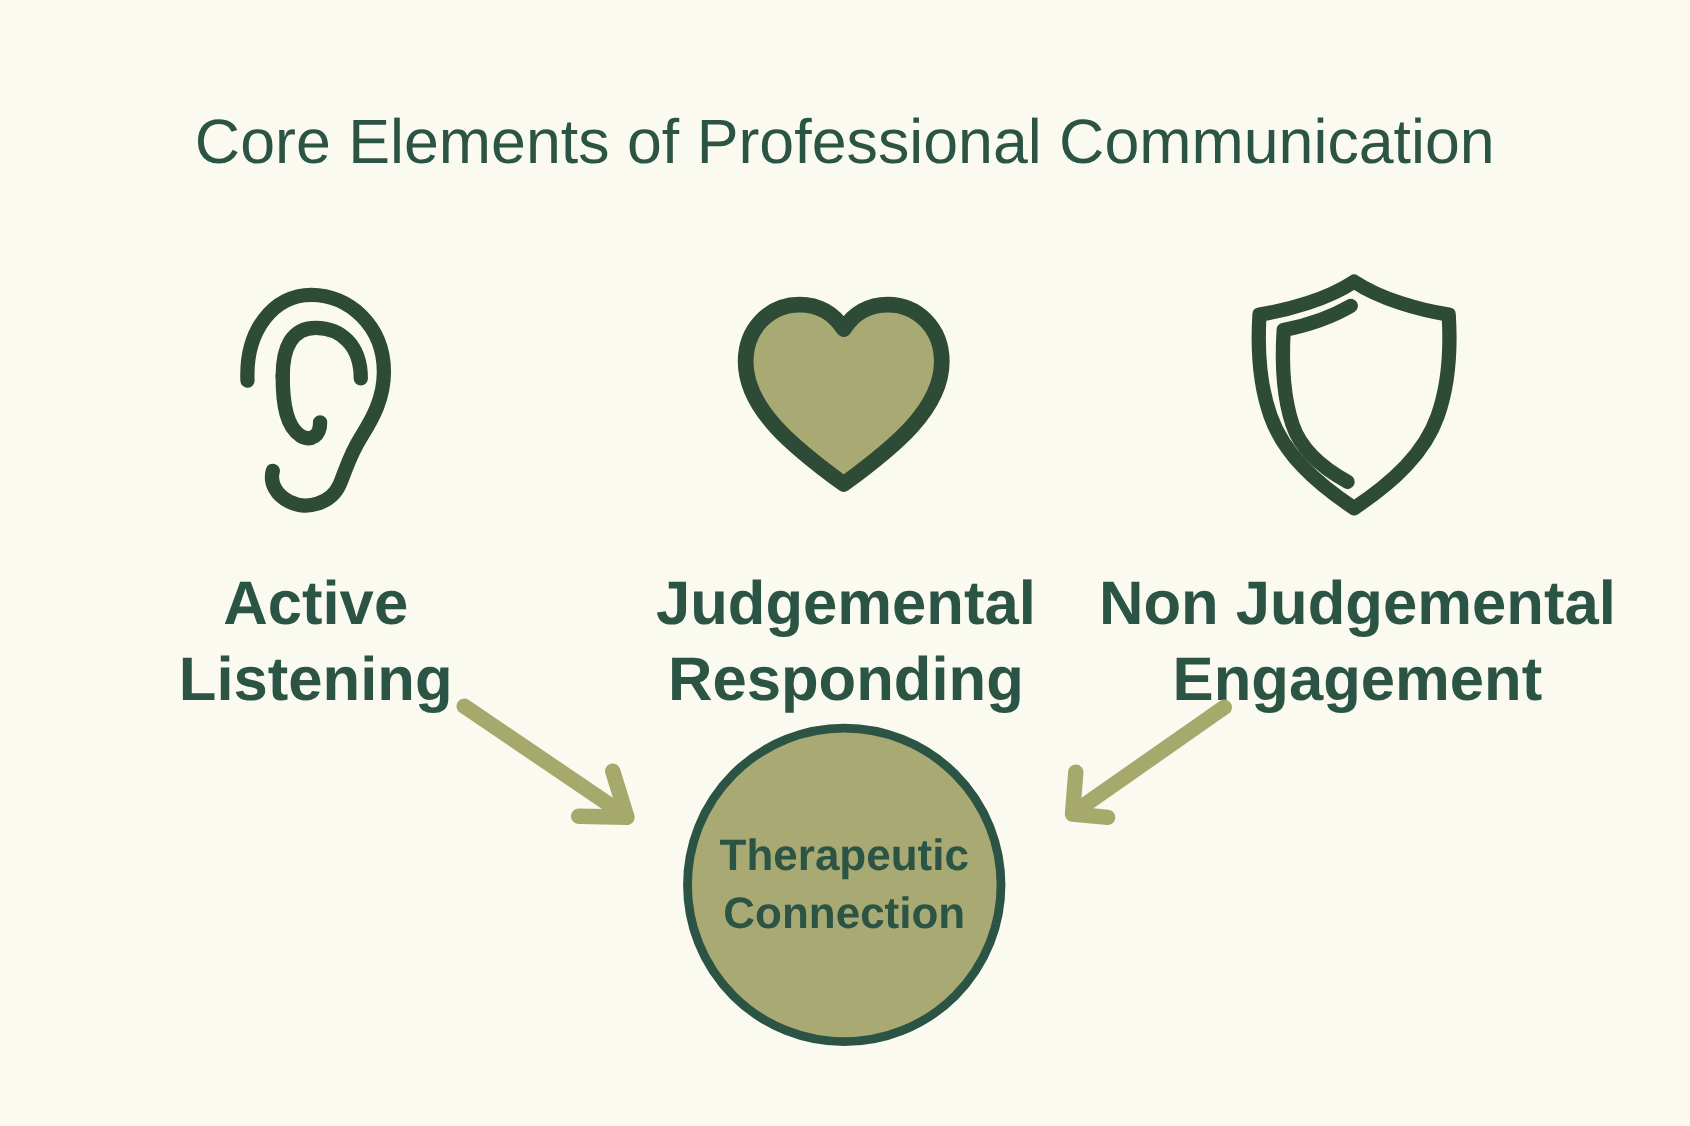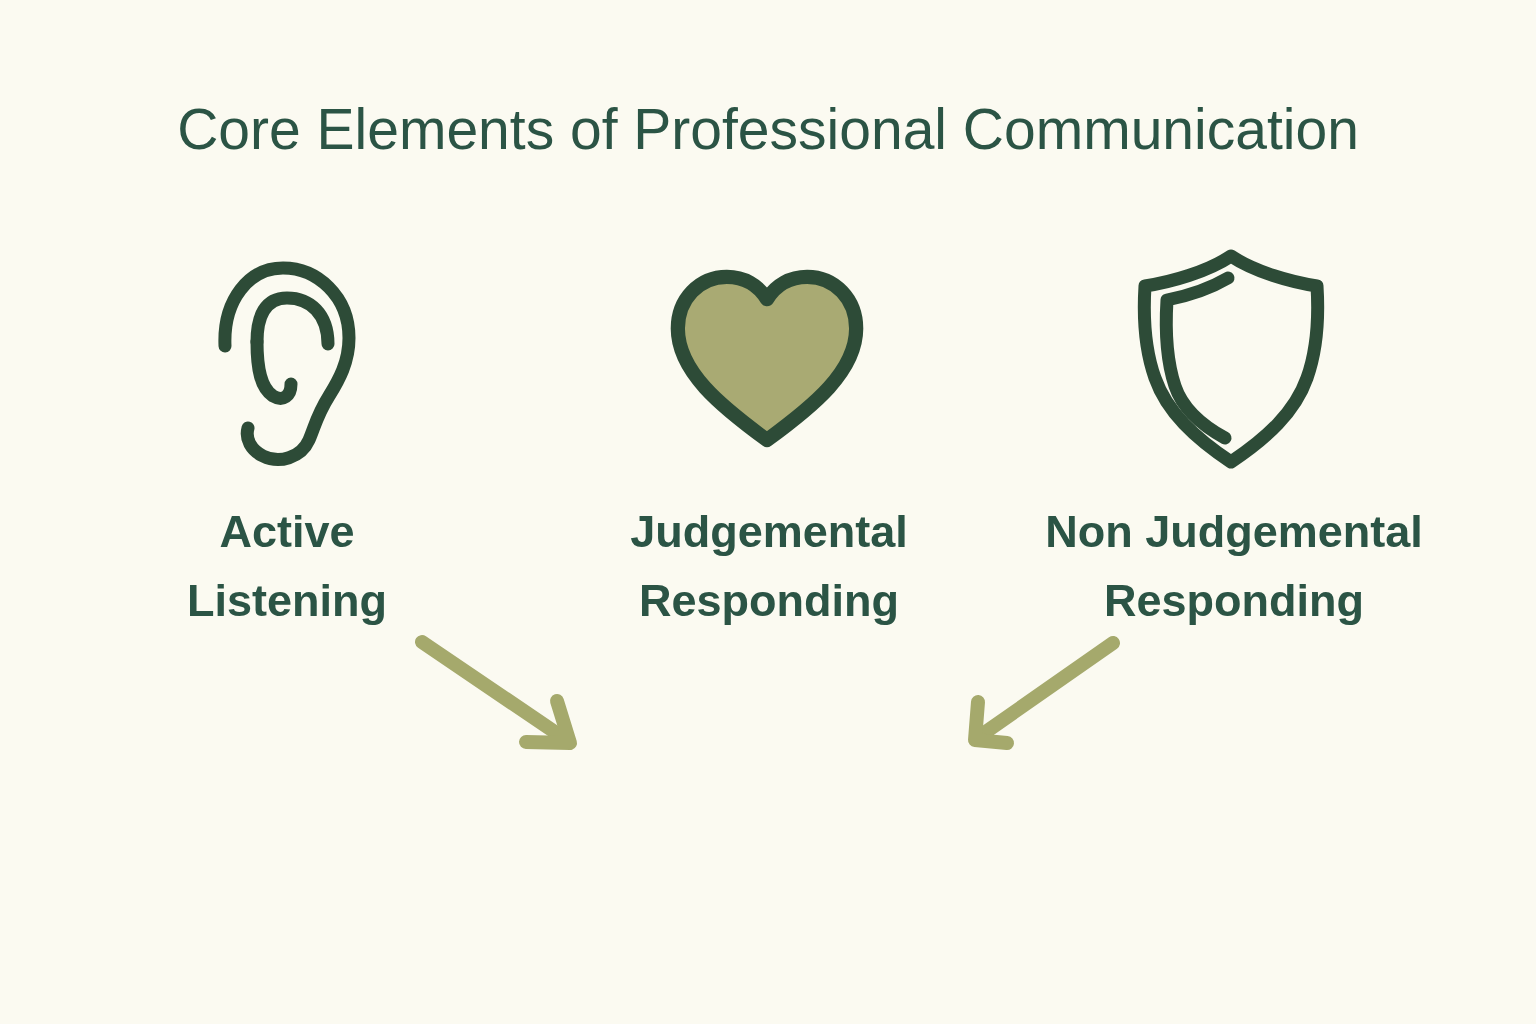--- a/index.html
+++ b/index.html
@@ -25,23 +25,23 @@
     text-align:center;
     font-size:57px;line-height:70px;font-weight:400;
     color:var(--text-green);
     letter-spacing:0px;
   }
   .icon{position:absolute;}
   .icon-ear{left:217px;top:258px;width:140px;height:212px;}
   .icon-heart{left:660px;top:255px;width:214px;height:206px;}
   .icon-shield{left:1131px;top:246px;width:200px;height:227px;}
   .element-label{
-    position:absolute;top:497px;
+    position:absolute;top:513px;
     text-align:center;
-    font-size:45px;line-height:69px;font-weight:600;
+    font-size:56px;line-height:69px;font-weight:600;
     color:var(--text-green);
   }
   .label-1{left:147px;width:280px;}
   .label-2{left:559px;width:420px;}
   .label-3{left:984px;width:500px;}
   .arrow{position:absolute;width:190px;height:145px;}
   .arrow-left{left:405px;top:622px;}
   .arrow-right{left:955px;top:622px;}
   .center-circle{
     position:absolute;left:621px;top:658px;
@@ -80,30 +80,33 @@
 
   <svg class="icon icon-shield" viewBox="0 0 200 227" aria-hidden="true">
     <g fill="none" stroke="var(--icon-green)" stroke-width="13" stroke-linecap="round" stroke-linejoin="round">
       <path d="M 100 10 C 76 26 40 36 14 40 C 12 72 14 104 24 132 C 36 166 64 192 100 216 C 136 192 164 166 176 132 C 186 104 188 72 186 40 C 160 36 124 26 100 10 Z"></path>
       <path d="M 97 32 C 80 42 56 50 36 54 C 34 86 36 116 44 140 C 52 164 72 180 94 192"></path>
     </g>
   </svg>
 
   <div class="element-label label-1">Active Listening</div>
   <div class="element-label label-2">Judgemental Responding</div>
-  <div class="element-label label-3">Non Judgemental Responding</div>
+  <div class="element-label label-3">Non Judgemental Engagement</div>
 
   <svg class="arrow arrow-left" viewBox="0 0 190 145" aria-hidden="true">
     <g fill="none" stroke="var(--arrow-olive)" stroke-width="14" stroke-linecap="round" stroke-linejoin="round">
       <path d="M 17 20 L 163 119"></path>
       <path d="M 152 79 L 165 121 L 121 120"></path>
     </g>
   </svg>
 
   <svg class="arrow arrow-right" viewBox="0 0 190 145" aria-hidden="true">
     <g fill="none" stroke="var(--arrow-olive)" stroke-width="14" stroke-linecap="round" stroke-linejoin="round">
       <path d="M 158 21 L 25 114"></path>
       <path d="M 23 80 L 20 118 L 52 121"></path>
     </g>
   </svg>
 
+  <div class="center-circle">
+    <div class="circle-label">Therapeutic Connection</div>
+  </div>
 
 </div>
 
 </body></html>

